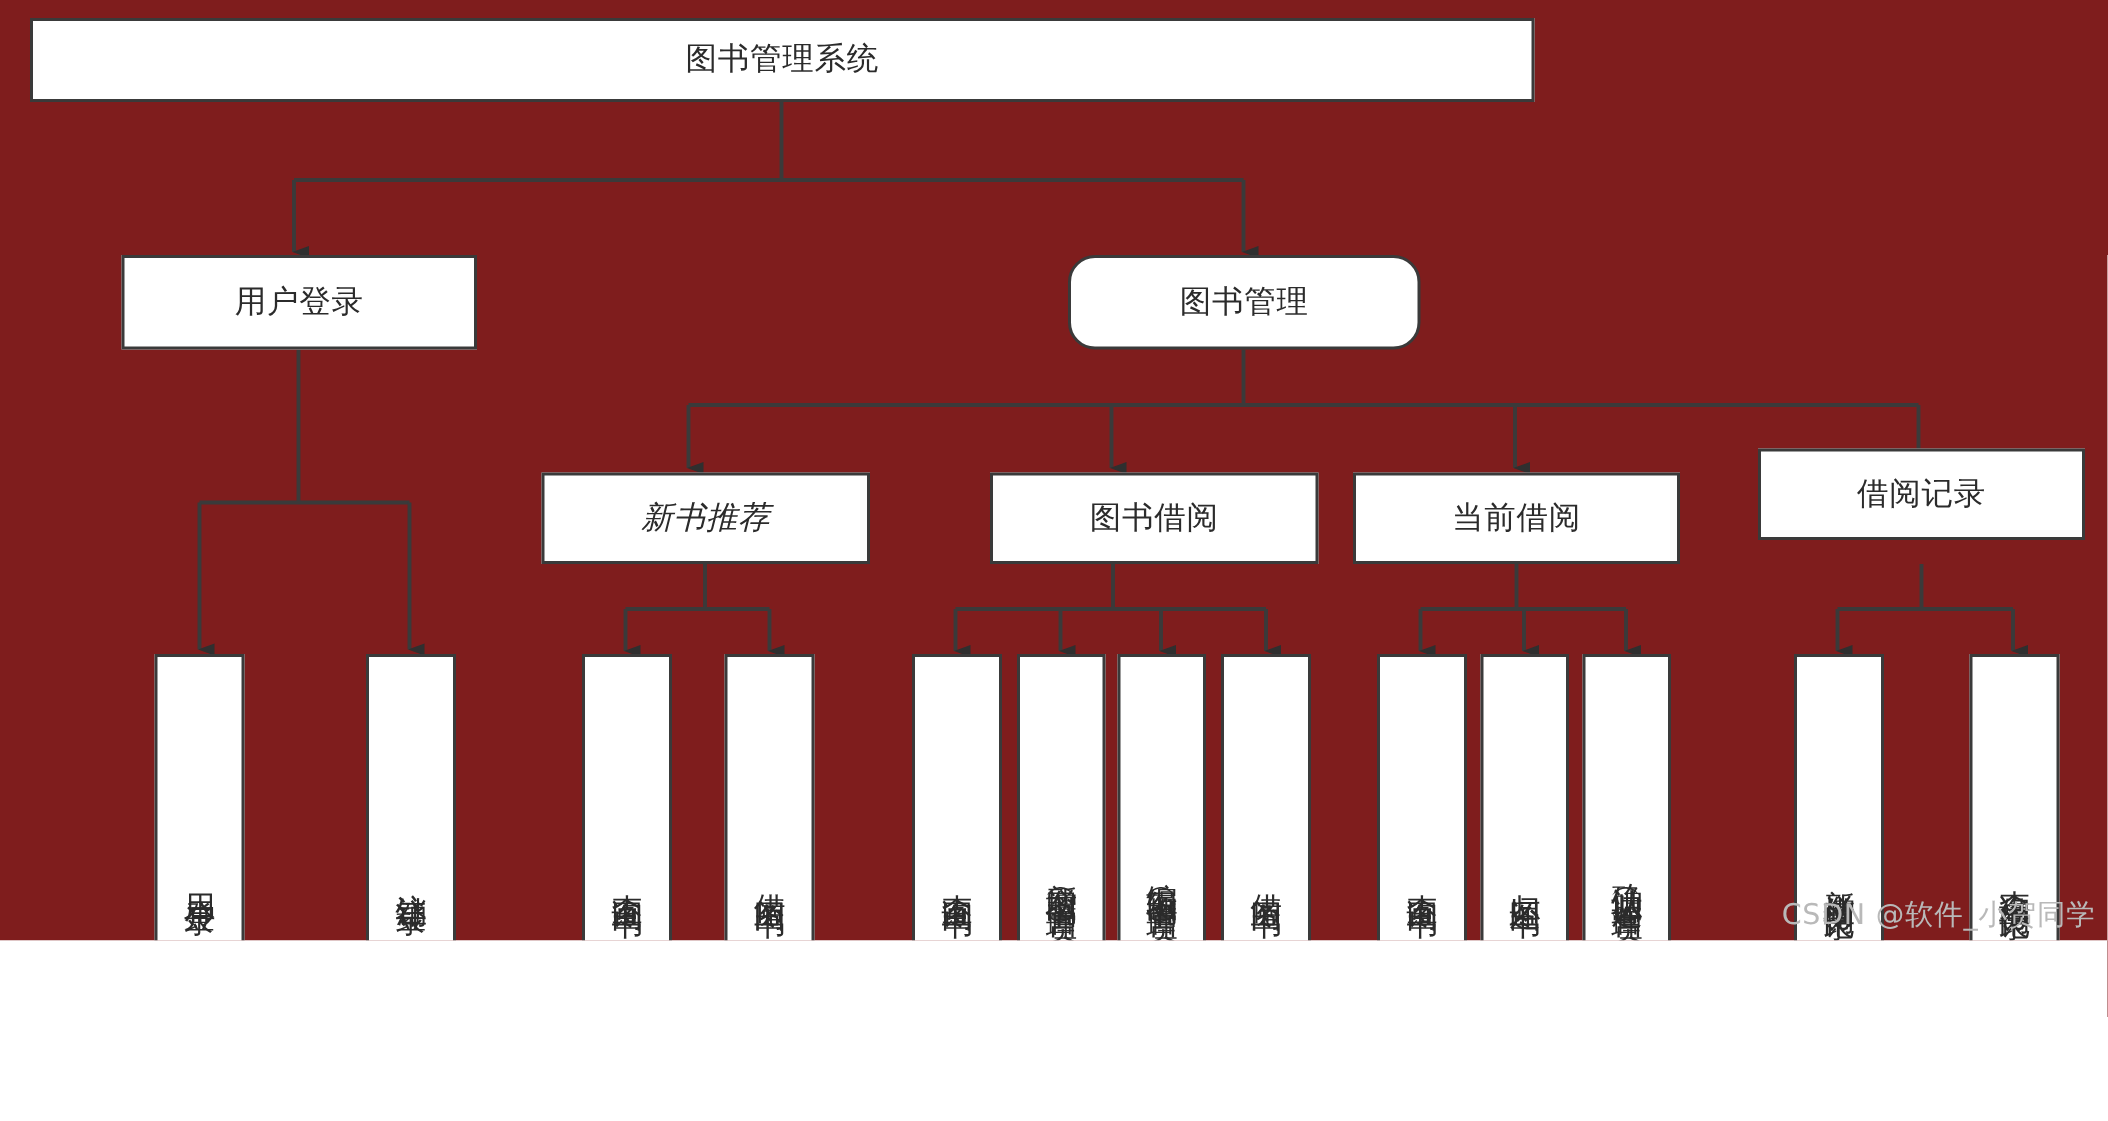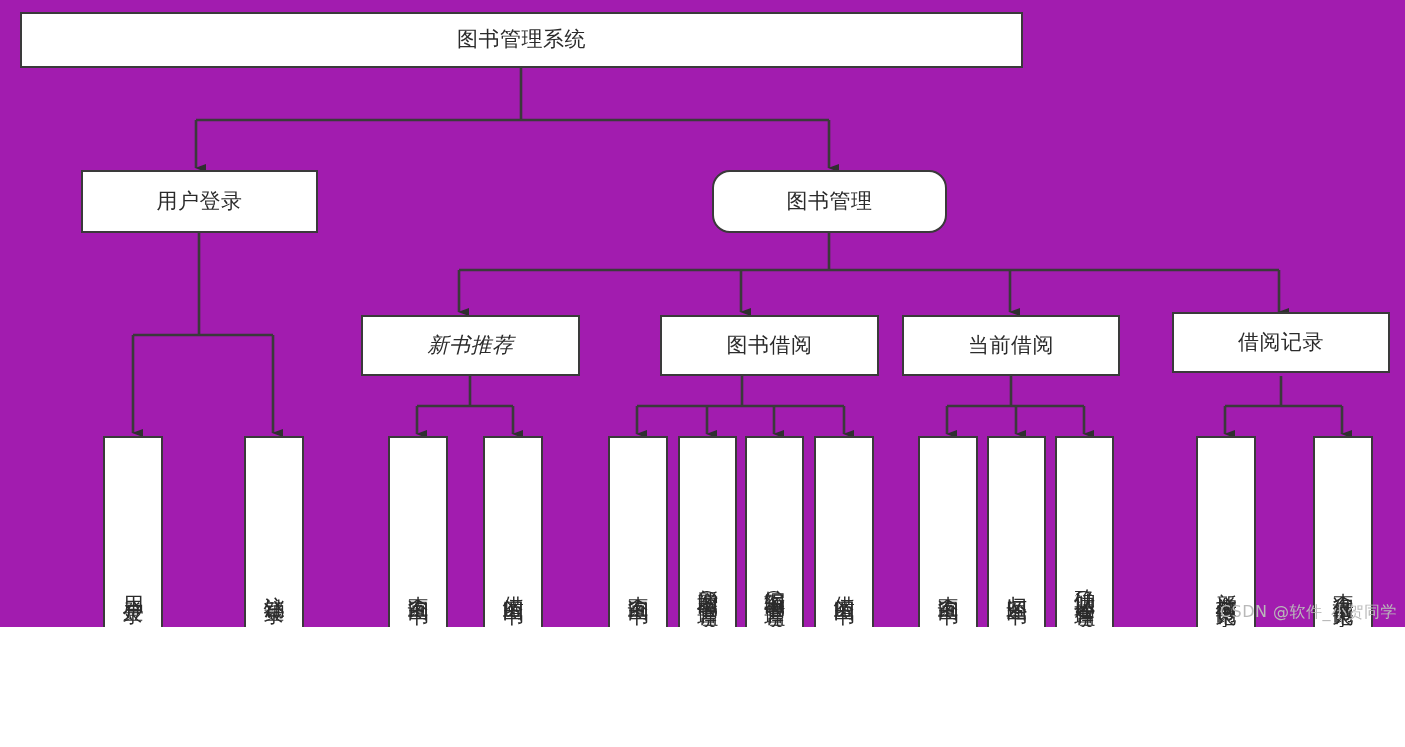--- a/index.html
+++ b/index.html
@@ -7,21 +7,21 @@
     padding: 0;
     background: #ffffff;
   }
   body {
     font-family: "DejaVu Sans", "Liberation Sans", sans-serif;
   }
   #canvas {
     position: relative;
     width: 1405px;
     height: 627px;
-    background: #a21caf;
+    background: #7f1d1d;
     overflow: hidden;
   }
   svg.wires {
     position: absolute;
     left: 0;
     top: 0;
     width: 1405px;
     height: 747px;
     pointer-events: none;
   }
@@ -52,21 +52,21 @@
     justify-content: center;
     white-space: nowrap;
   }
   .node-label {
     display: block;
   }
   .watermark {
     position: absolute;
     right: 8px;
     bottom: 4px;
-    font-size: 16px;
+    font-size: 19px;
     color: #b9b9b9;
     letter-spacing: 0.5px;
     white-space: nowrap;
     user-select: none;
   }
 </style>
 </head>
 <body>
 
 <div id="canvas">
@@ -126,21 +126,21 @@
       </div>
       <div class="node horizontal" style="left: 361px; top: 315px; width: 219px; height: 61px; font-style: italic;">
         <span class="node-label">新书推荐</span>
       </div>
       <div class="node horizontal" style="left: 660px; top: 315px; width: 219px; height: 61px;">
         <span class="node-label">图书借阅</span>
       </div>
       <div class="node horizontal" style="left: 902px; top: 315px; width: 218px; height: 61px;">
         <span class="node-label">当前借阅</span>
       </div>
-      <div class="node horizontal" style="left: 1172px; top: 312px; width: 218px; height: 61px; text-align: right;">
+      <div class="node horizontal" style="left: 1172px; top: 299px; width: 218px; height: 61px; text-align: right;">
         <span class="node-label">借阅记录</span>
       </div>
       <div class="node vertical" style="left: 103px; top: 436px; width: 60px; height: 298px;">
         <span class="node-label">用户登录</span>
       </div>
       <div class="node vertical" style="left: 244px; top: 436px; width: 60px; height: 298px;">
         <span class="node-label">注销登录</span>
       </div>
       <div class="node vertical" style="left: 388px; top: 436px; width: 60px; height: 298px;">
         <span class="node-label">查询图书</span>

